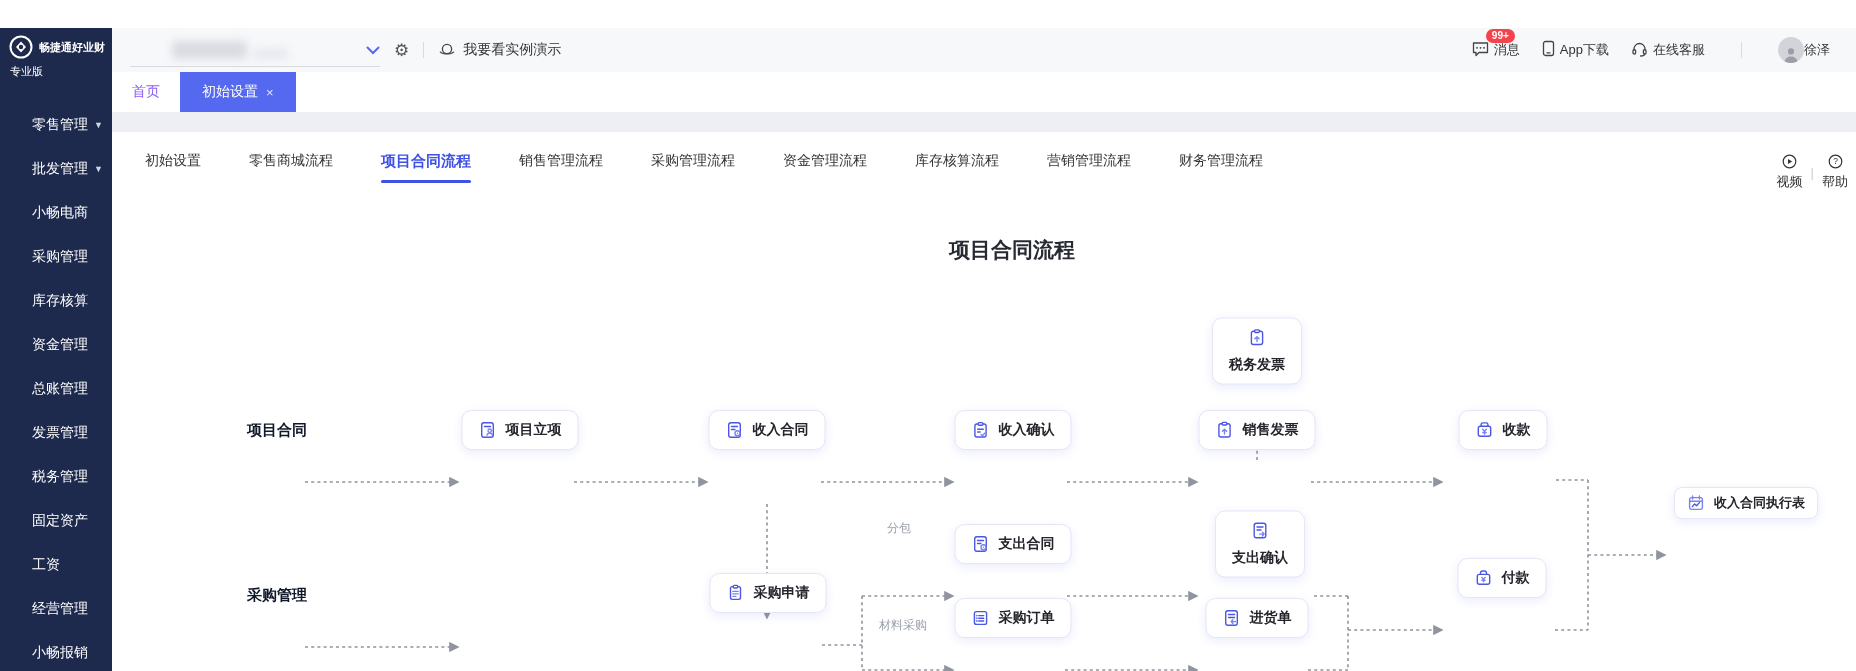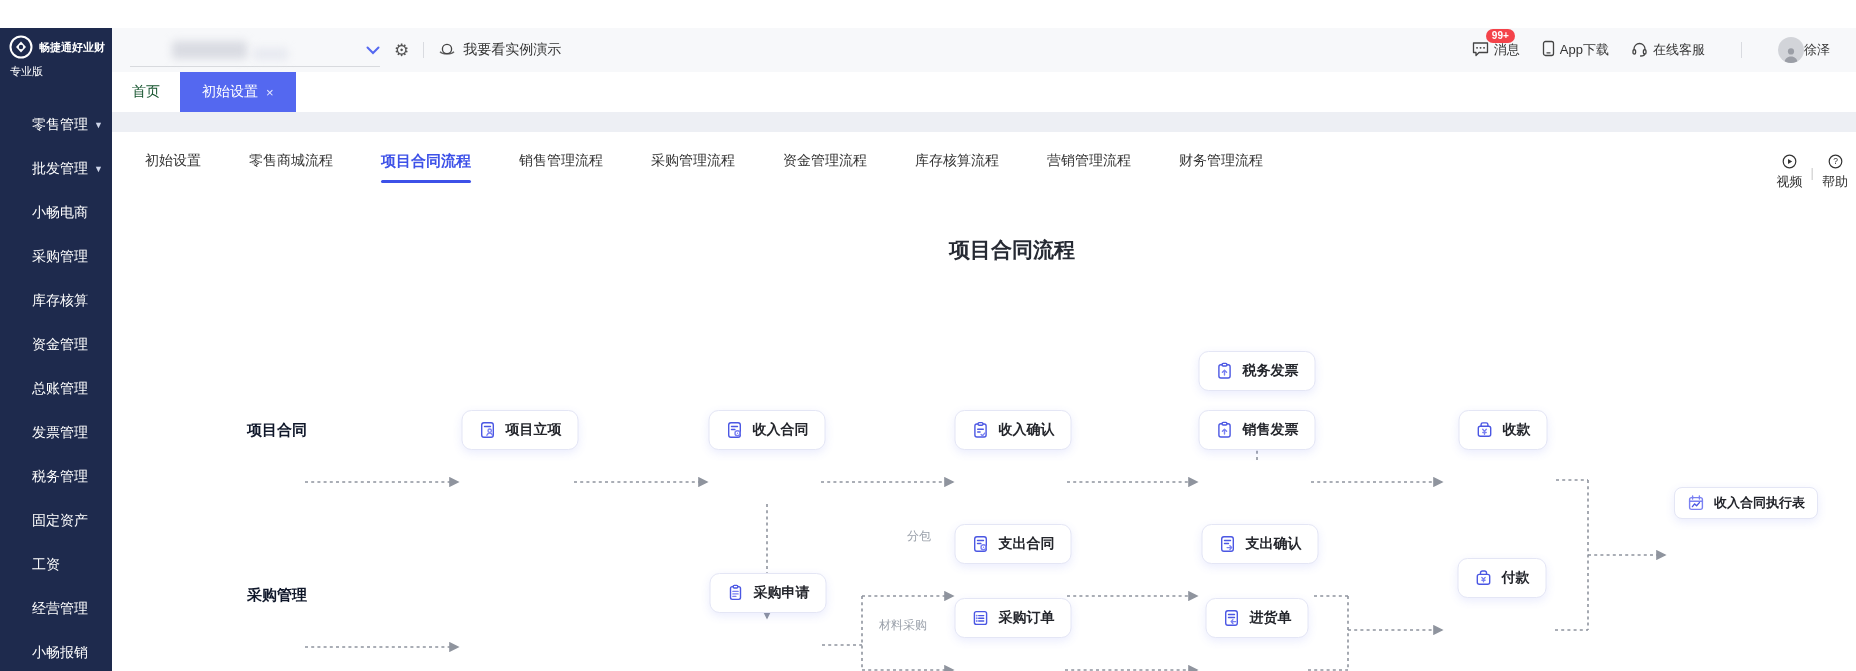--- a/index.html
+++ b/index.html
@@ -31,21 +31,21 @@
   .hdr-divider { width:1px; height:16px; background:#d9dbe0; margin:0 14px; }
   .demo-link { display:flex; align-items:center; gap:7px; font-size:14px; color:#333; cursor:pointer; }
   .hdr-right { margin-left:auto; display:flex; align-items:center; gap:22px; padding-right:26px; }
   .hdr-item { display:flex; align-items:center; gap:5px; font-size:13px; color:#333; cursor:pointer; position:relative; }
   .badge { position:absolute; top:-12px; left:14px; background:#f4434a; color:#fff; font-size:10px; font-weight:bold; border-radius:9px; padding:1px 6px; line-height:12px; }
   .avatar { width:26px; height:26px; border-radius:50%; background:#d2d4d9; display:flex; align-items:flex-end; justify-content:center; overflow:hidden; }
   .user { display:flex; align-items:center; font-size:13px; color:#333; cursor:pointer; white-space:nowrap; }
 
   
   .wtabs { position:absolute; left:112px; top:72px; width:1744px; height:40px; background:#ffffff; display:flex; align-items:stretch; }
-  .wtab { display:flex; align-items:center; justify-content:center; gap:8px; font-size:14px; color:#14532d; padding:0 20px; cursor:pointer; }
+  .wtab { display:flex; align-items:center; justify-content:center; gap:8px; font-size:14px; color:#8b5cf6; padding:0 20px; cursor:pointer; }
   .wtab.active { background:#5468f0; color:#fff; padding:0 22px; }
   .wtab .close { font-size:13px; color:#e6e9ff; cursor:pointer; }
 
   
   .content-bg { position:absolute; left:112px; top:112px; width:1744px; height:559px; background:#edeff4; }
   .card { position:absolute; left:112px; top:132px; width:1744px; height:539px; background:#fff; }
 
   
   .nav-tabs { display:flex; align-items:center; gap:48px; padding:18px 0 0 33px; height:52px; }
   .nav-tab { font-size:14px; color:#333; cursor:pointer; padding-bottom:12px; position:relative; white-space:nowrap; }
@@ -268,21 +268,21 @@
             <path d="M1444,296 H1476" stroke="#8f949e" stroke-width="1.6" fill="none" stroke-dasharray="3 3.2"></path>
             <path d="M1476,296 V446" stroke="#8f949e" stroke-width="1.6" fill="none" stroke-dasharray="3 3.2"></path>
             <path d="M1443,446 H1476" stroke="#8f949e" stroke-width="1.6" fill="none" stroke-dasharray="3 3.2"></path>
             <path d="M1476,371 H1553" stroke="#8f949e" stroke-width="1.6" fill="none" stroke-dasharray="3 3.2" marker-end="url(#arr)"></path>
           </g>
       </svg>
       <div class="flow-title">项目合同流程</div>
       <div id="flow-nodes">
           <div class="flow-label" style="left: 165px; top: 246px;">项目合同</div>
           <div class="flow-label" style="left: 165px; top: 411px;">采购管理</div>
-          <div class="flow-tag" style="left: 787px; top: 352px; margin-left: 20px;">分包</div>
+          <div class="flow-tag" style="left: 787px; top: 344px;">分包</div>
           <div class="flow-tag" style="left: 791px; top: 441px;">材料采购</div>
           <div class="flow-node" style="left: 408px; top: 246px;">
             <span class="nicon"><svg viewBox="0 0 18 18" width="18" height="18" fill="none" stroke-width="1.4" stroke-linecap="round" stroke-linejoin="round">
                 <rect x="3.2" y="1.8" width="11.6" height="14.4" rx="2.2" stroke="#4b57e3"></rect>
                 <path d="M6 5.5h6" stroke="#4b57e3"></path>
                 <circle cx="11.2" cy="9.7" r="1.7" stroke="#7a81f2"></circle>
                 <path d="M8.4 14.3c.5-1.5 1.6-2.3 2.8-2.3s2.3.8 2.8 2.3" stroke="#7a81f2"></path>
               </svg></span>
             <span>项目立项</span>
           </div>
@@ -297,21 +297,21 @@
           </div>
           <div class="flow-node" style="left: 901px; top: 246px;">
             <span class="nicon"><svg viewBox="0 0 18 18" width="18" height="18" fill="none" stroke-width="1.4" stroke-linecap="round" stroke-linejoin="round">
                 <rect x="3.4" y="3" width="11.2" height="13" rx="2" stroke="#4b57e3"></rect>
                 <rect x="6.6" y="1.6" width="4.8" height="2.6" rx="1" stroke="#4b57e3" fill="#fff"></rect>
                 <path d="M6.2 8.2h5.6M6.2 11h2.4" stroke="#4b57e3"></path>
                 <path d="M9.6 13.4l1.4 1.3 2.3-2.6" stroke="#7a81f2"></path>
               </svg></span>
             <span>收入确认</span>
           </div>
-          <div class="flow-node" style="left: 1145px; top: 187px;">
+          <div class="flow-node" style="left: 1145px; top: 167px; flex-direction: column;">
             <span class="nicon"><svg viewBox="0 0 18 18" width="18" height="18" fill="none" stroke-width="1.4" stroke-linecap="round" stroke-linejoin="round">
                 <rect x="3.4" y="2.8" width="11.2" height="13.2" rx="2" stroke="#4b57e3"></rect>
                 <rect x="6.6" y="1.4" width="4.8" height="2.6" rx="1" stroke="#4b57e3" fill="#fff"></rect>
                 <path d="M9 13V8.2M9 8.2l-2.1 2.1M9 8.2l2.1 2.1" stroke="#7a81f2"></path>
               </svg></span>
             <span>税务发票</span>
           </div>
           <div class="flow-node" style="left: 1145px; top: 246px;">
             <span class="nicon"><svg viewBox="0 0 18 18" width="18" height="18" fill="none" stroke-width="1.4" stroke-linecap="round" stroke-linejoin="round">
                 <rect x="3.4" y="2.8" width="11.2" height="13.2" rx="2" stroke="#4b57e3"></rect>
@@ -338,21 +338,21 @@
           </div>
           <div class="flow-node" style="left: 901px; top: 360px;">
             <span class="nicon"><svg viewBox="0 0 18 18" width="18" height="18" fill="none" stroke-width="1.4" stroke-linecap="round" stroke-linejoin="round">
                 <rect x="3.2" y="1.8" width="11.6" height="14.4" rx="2.2" stroke="#4b57e3"></rect>
                 <path d="M6 5.5h6M6 8.5h3.4" stroke="#4b57e3"></path>
                 <circle cx="12" cy="12.2" r="2.5" stroke="#7a81f2"></circle>
                 <circle cx="12" cy="12.2" r=".7" fill="#7a81f2" stroke="none"></circle>
               </svg></span>
             <span>支出合同</span>
           </div>
-          <div class="flow-node" style="left: 1148px; top: 360px;">
+          <div class="flow-node" style="left: 1148px; top: 360px; flex-direction: column;">
             <span class="nicon"><svg viewBox="0 0 18 18" width="18" height="18" fill="none" stroke-width="1.4" stroke-linecap="round" stroke-linejoin="round">
                 <rect x="3.2" y="1.8" width="11.6" height="14.4" rx="2.2" stroke="#4b57e3"></rect>
                 <path d="M6 5.5h6M6 8.5h4" stroke="#4b57e3"></path>
                 <path d="M8.6 12.6h4.6M11.4 10.8l1.8 1.8-1.8 1.8" stroke="#7a81f2"></path>
               </svg></span>
             <span>支出确认</span>
           </div>
           <div class="flow-node" style="left: 901px; top: 434px;">
             <span class="nicon"><svg viewBox="0 0 18 18" width="18" height="18" fill="none" stroke-width="1.4" stroke-linecap="round" stroke-linejoin="round">
                 <rect x="2.9" y="2.6" width="12.2" height="12.8" rx="2" stroke="#4b57e3"></rect>

